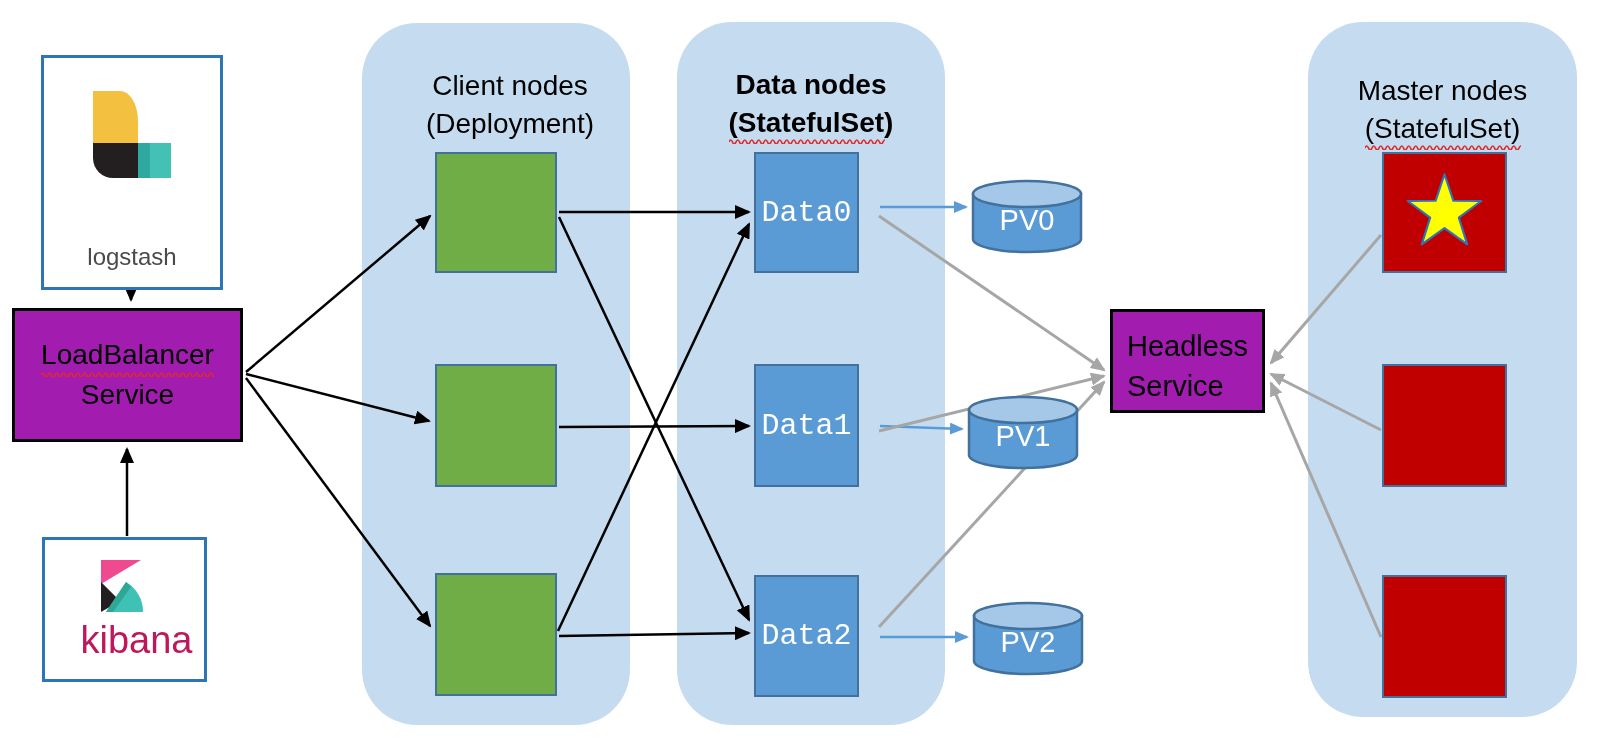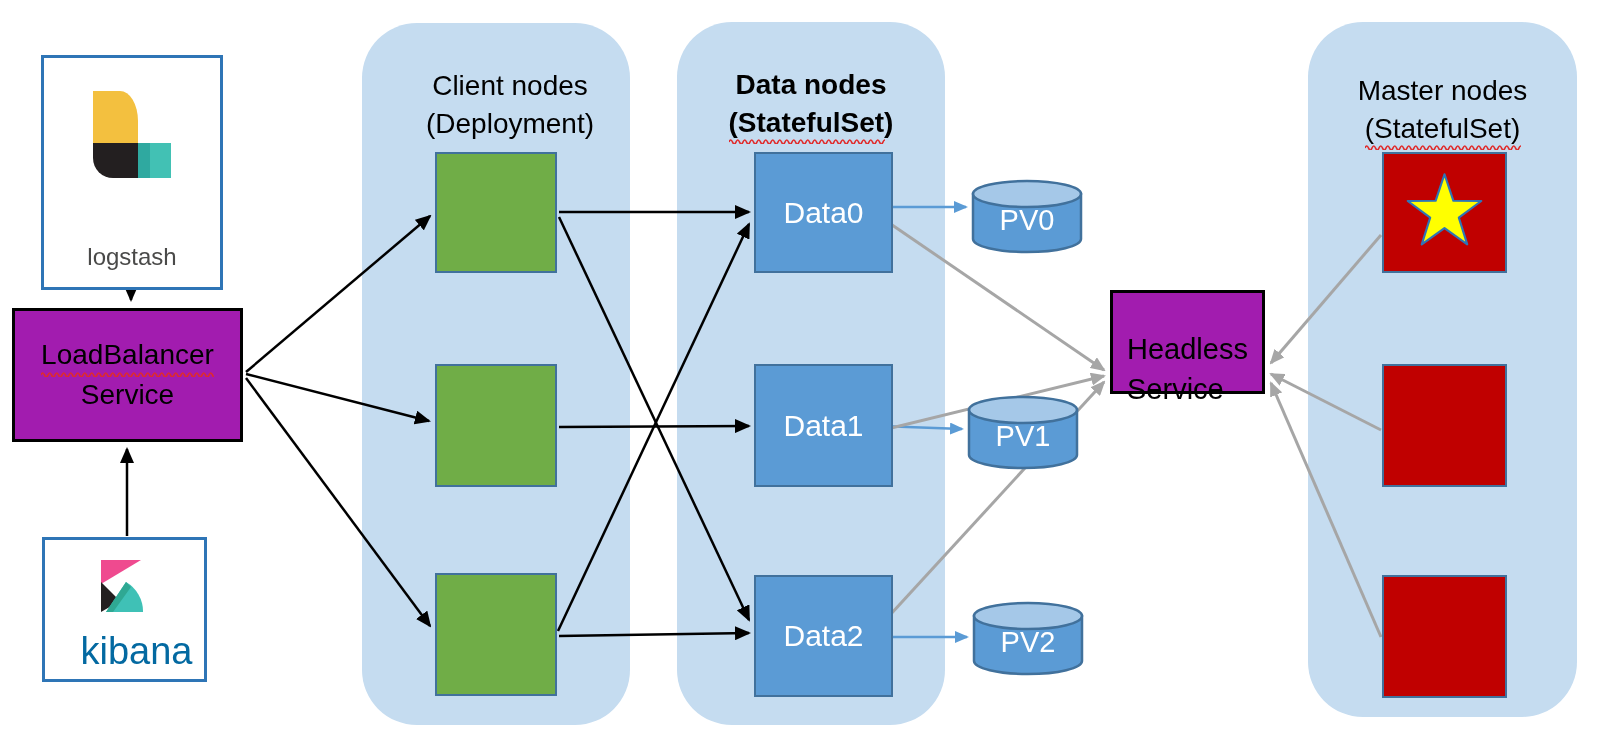--- a/index.html
+++ b/index.html
@@ -16,53 +16,53 @@
 
   #arrows { position:absolute; left:0; top:0; z-index:1; }
 
   .node { position:absolute; border:2.5px solid #41719C; box-sizing:border-box; z-index:2; }
   .green  { background:#70AD47; }
   .blue   { background:#5B9BD5; color:#fff; display:flex; align-items:center;
             justify-content:center; font-size:30px; }
   .red    { background:#C00000; display:flex; align-items:center; justify-content:center; }
   #g0,#g1,#g2 { left:435px; width:122px; }
   #g0 { top:152px; height:121px; } #g1 { top:364px; height:123px; } #g2 { top:573px; height:123px; }
-  #d0,#d1,#d2 { left:754px; width:139px; }
+  #d0,#d1,#d2 { left:754px; width:105px;font-family:Liberation Mono, monospace; }
   #d0 { top:152px; height:121px; } #d1 { top:364px; height:123px; } #d2 { top:575px; height:122px; }
   #m0,#m1,#m2 { left:1382px; width:125px; }
   #m0 { top:152px; height:121px; } #m1 { top:364px; height:123px; } #m2 { top:575px; height:123px; }
 
   .pv { position:absolute; width:112px; height:76px; z-index:2; }
   #pv0 { left:971px; top:178px; } #pv1 { left:967px; top:394px; } #pv2 { left:972px; top:600px; }
   .pv-label { position:absolute; left:0; right:0; top:26px; text-align:center;
               color:#fff; font-size:29px; }
 
   .svc-box { position:absolute; background:#a21caf; border:3px solid #000000;
              box-sizing:border-box; color:#000; z-index:2; }
   #lb-box { left:12px; top:308px; width:231px; height:134px; text-align:center;
             font-size:28px; line-height:40px; padding-top:24px; }
-  #hl-box { left:1110px; top:290px; width:155px; height:104px;
-            font-size:29px; line-height:40px; padding:36px 0 0 14px; }
+  #hl-box { left:1110px; top:309px; width:155px; height:104px;
+            font-size:29px; line-height:40px; padding:14px 0 0 14px; }
 
   .logo-box { position:absolute; background:#fff; border:3px solid #2E75B6;
               box-sizing:border-box; z-index:2; }
   #logstash-box { left:41px; top:55px; width:182px; height:235px; }
   #kibana-box   { left:42px; top:537px; width:165px; height:145px; }
   .ls-part { position:absolute; }
   #ls-yellow { left:49px; top:33px; width:45px; height:52px; background:#F3C03F;
                border-top-right-radius:18px 30px; }
   #ls-black  { left:49px; top:85px; width:45px; height:35px; background:#231F20;
                border-bottom-left-radius:20px; }
   #ls-teal-dark { left:94px; top:85px; width:12px; height:35px; background:#2FA9A0; }
   #ls-teal      { left:106px; top:85px; width:21px; height:35px; background:#42C1B4; }
   #logstash-label { position:absolute; left:0; right:0; bottom:16px; text-align:center;
                     font-size:24px; color:#4a4a49; }
   #kibana-icon { position:absolute; left:56px; top:20px; }
-  #kibana-label { position:absolute; left:0; right:0; bottom:6px; text-align:center;
-                  font-size:38px; color:#0369a1;padding-left:24px; }
+  #kibana-label { position:absolute; left:0; right:0; bottom:17px; text-align:center;
+                  font-size:38px; color:#be185d;padding-left:24px; }
 
   .sq { position:relative; display:inline-block; }
   .sqwave { position:absolute; left:0; bottom:-2px; overflow:hidden; }
 </style>
 </head>
 <body>
 
 <div class="canvas">
 
   <div class="column" id="col-client"></div>

